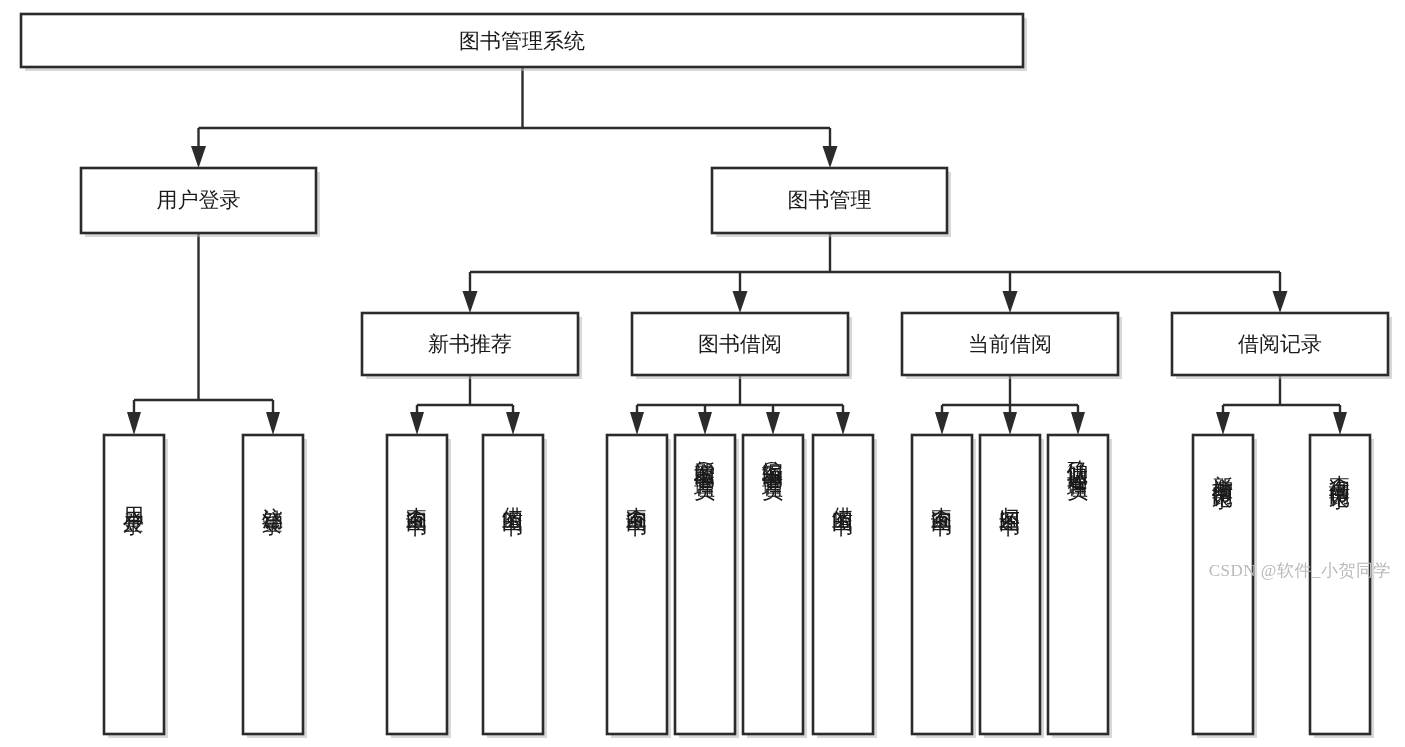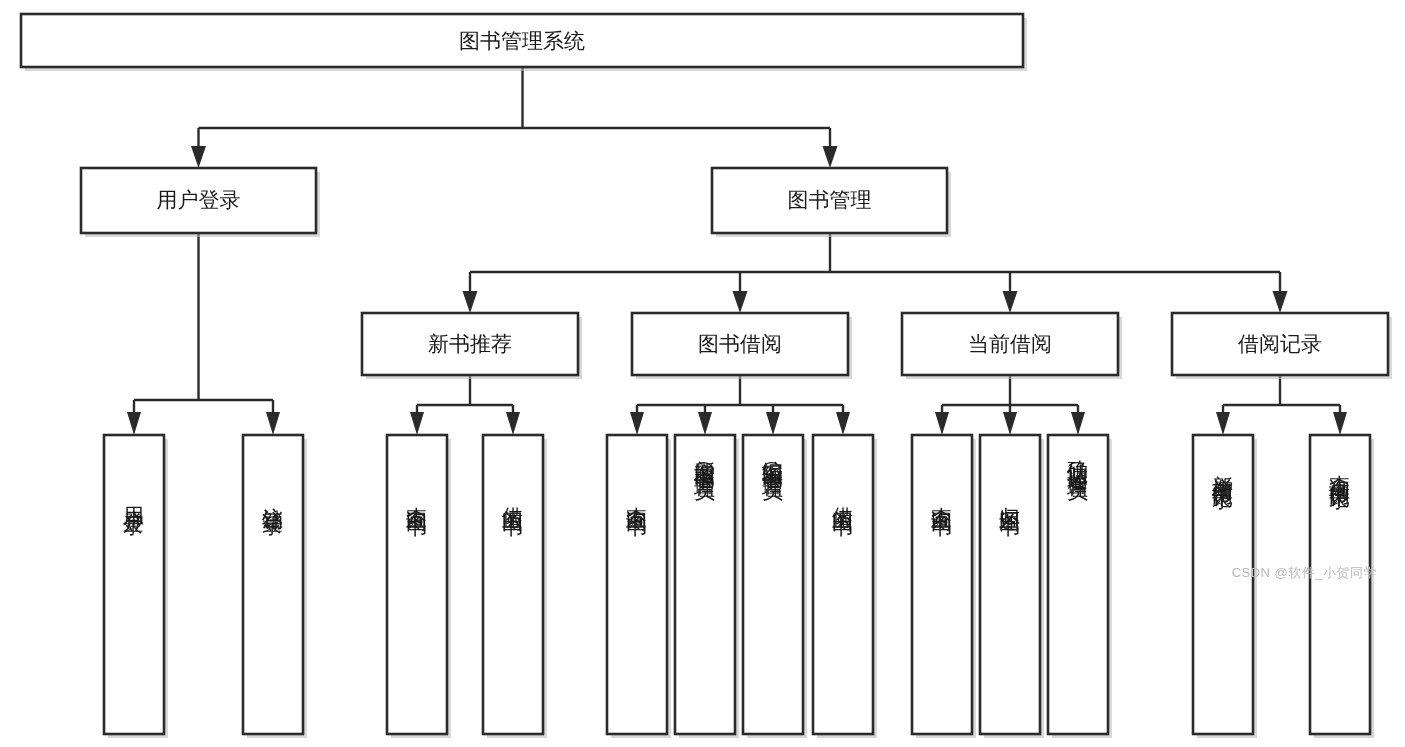--- a/index.html
+++ b/index.html
@@ -64,24 +64,24 @@
     text-orientation: upright;
     font-family: "Liberation Sans", "DejaVu Sans", sans-serif;
     font-size: 21px;
     line-height: 1;
     color: #1a1a1a;
     letter-spacing: 3px;
     white-space: nowrap;
   }
   .watermark {
     position: absolute;
-    right: 28px;
+    right: 14px;
     bottom: 3px;
-    font-family: Liberation Sans, sans-serif;
-    font-size: 13px;
+    font-family: Liberation Serif, serif;
+    font-size: 17px;
     color: #b9b9b9;
     letter-spacing: 0.5px;
     white-space: nowrap;
     user-select: none;
   }
 </style>
 </head>
 <body>
 
 <div id="diagram-root">

